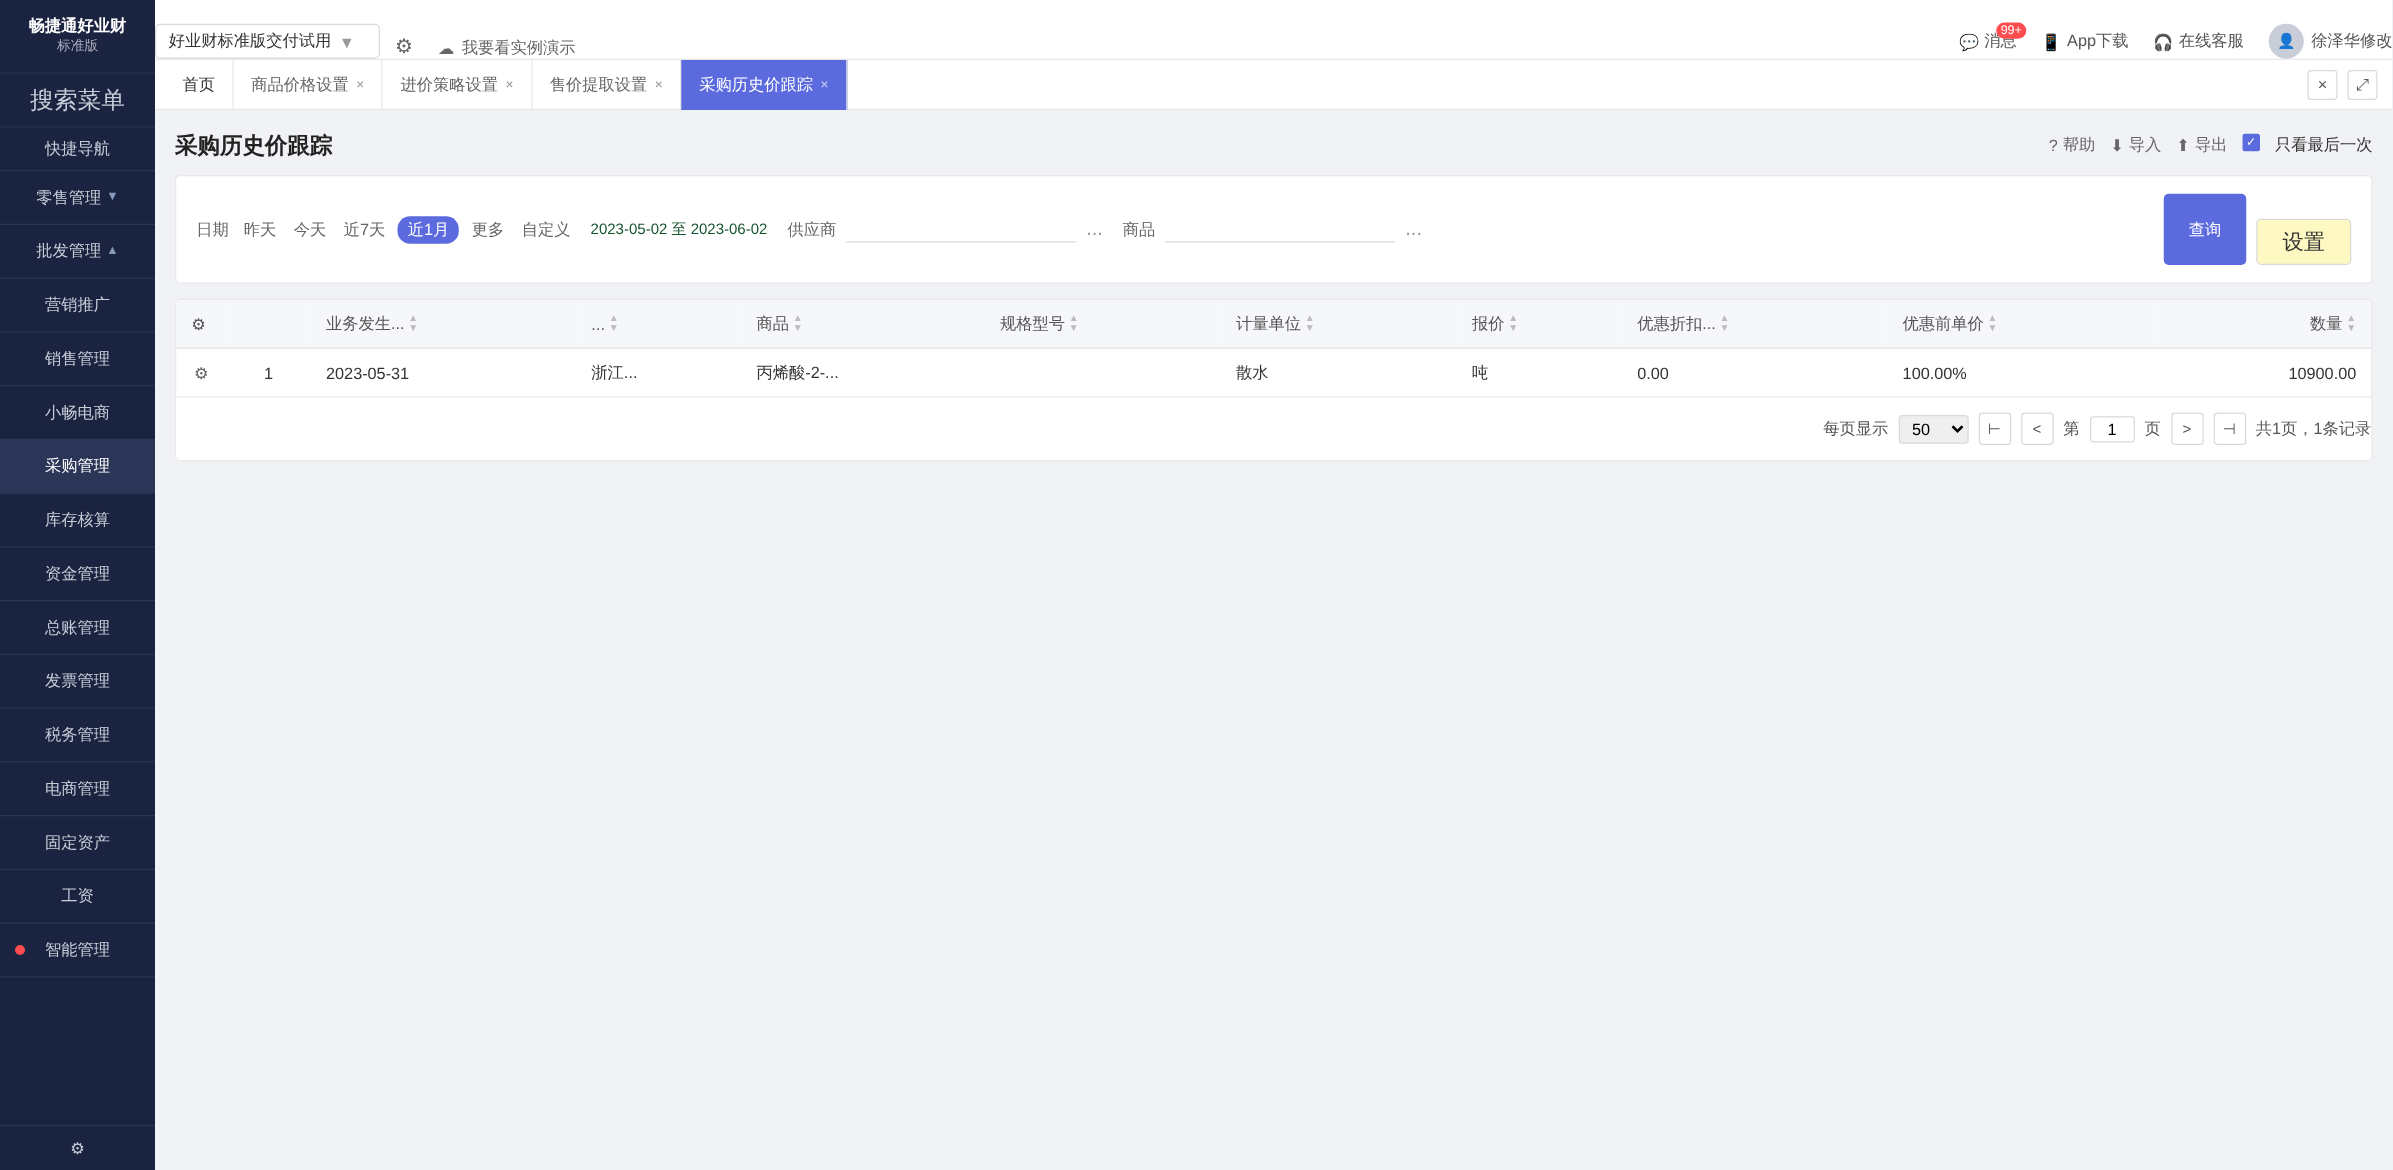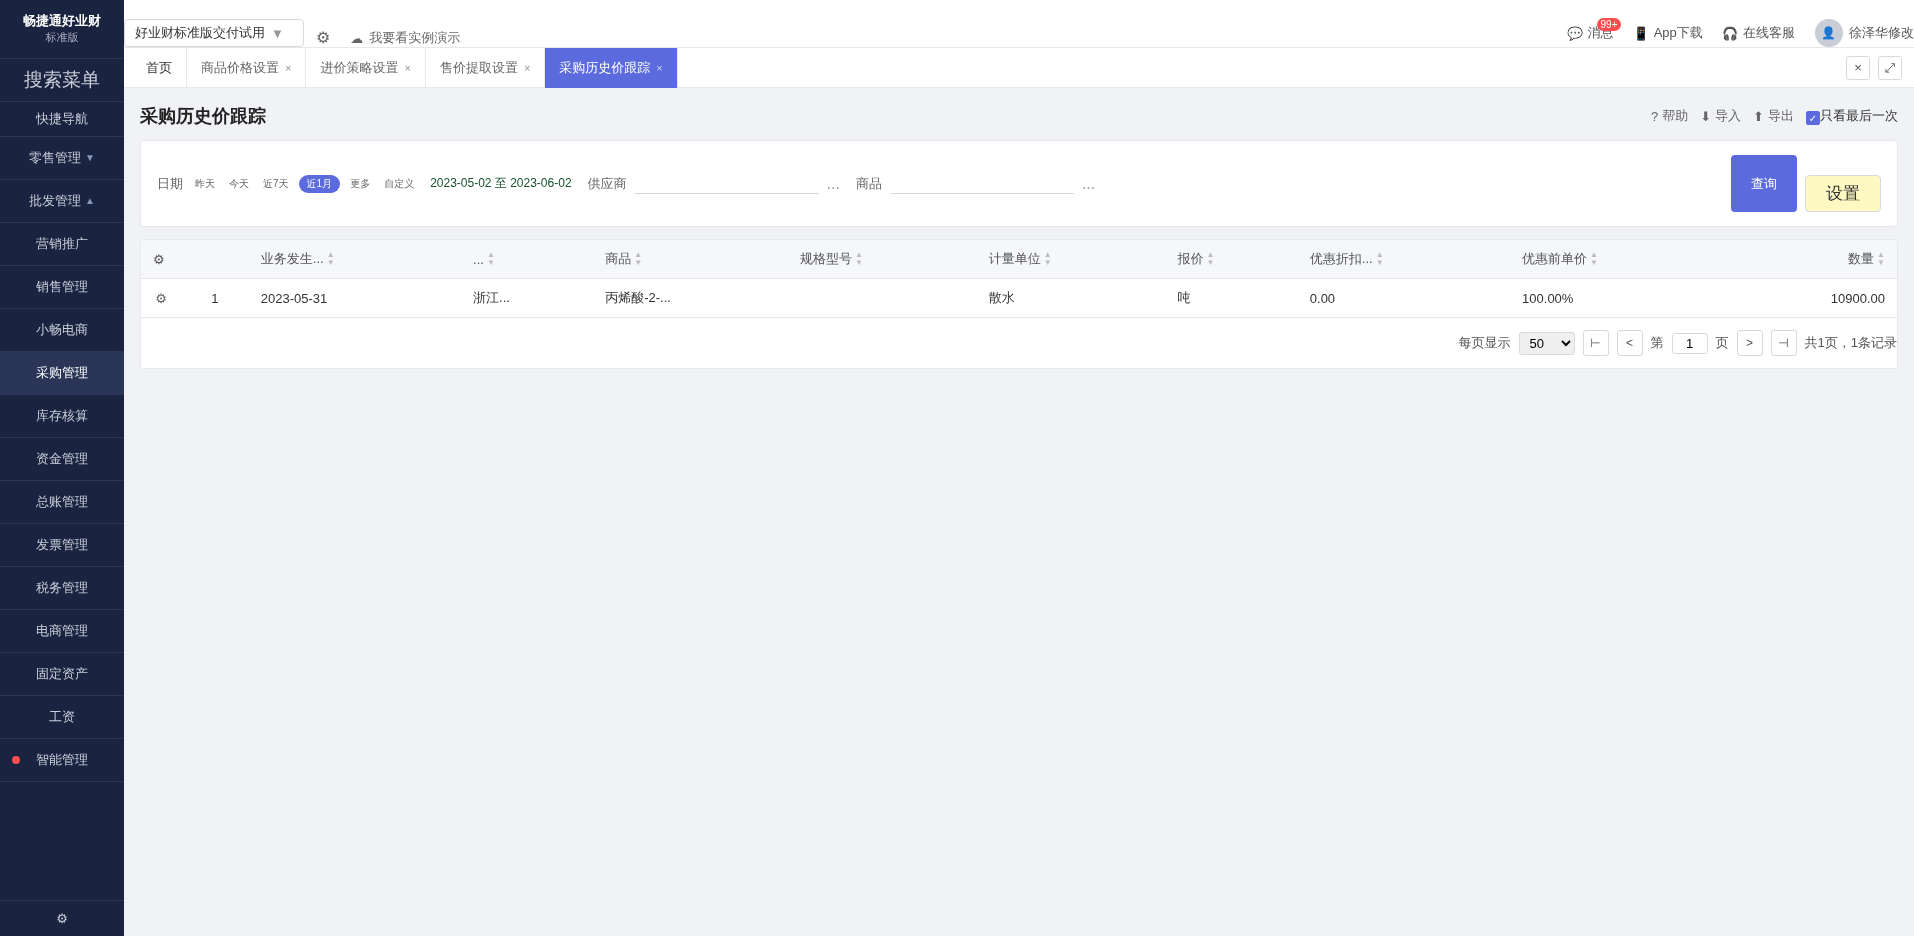--- a/index.html
+++ b/index.html
@@ -234,21 +234,21 @@
       justify-content: space-between;
       margin-bottom: 12px;
     }
     .page-title { font-size: 18px; font-weight: bold; color: #222; }
     .page-header-actions { display: flex; align-items: center; gap: 12px; }
     .page-header-action {
       display: flex; align-items: center; gap: 4px;
       color: #666; cursor: pointer; font-size: 13px;
     }
     .checkbox-label {
-      display: flex; align-items: flex-end; gap: 0;
+      display: flex; align-items: flex-start; gap: 12px;
       color: #333; cursor: pointer; font-size: 13px;
     }
     .checkbox-box {
       width: 14px; height: 14px; border: 1px solid #5b6bde;
       background: #5b6bde; border-radius: 2px;
       display: flex; align-items: center; justify-content: center;
     }
     .checkbox-box::after { content: '✓'; color: #fff; font-size: 10px; }
 
     
@@ -266,21 +266,21 @@
       flex-wrap: wrap;
     }
     .filter-item {
       display: flex;
       align-items: center;
       gap: 8px;
     }
     .filter-label { color: #666; font-size: 13px; white-space: nowrap; }
     .date-shortcuts { display: flex; gap: 6px; align-items: center; }
     .date-shortcut {
-      color: #666; font-size: 10px; cursor: pointer; padding: 2px 4px;
+      color: #666; font-size: 13px; cursor: pointer; padding: 2px 4px;
     }
     .date-shortcut.active {
       background: #5b6bde; color: #fff; border-radius: 10px; padding: 2px 8px;
     }
     .date-range-display {
       font-size: 12px; color: #14532d; margin-left: 4px;
     }
     .filter-input {
       border: none;
       border-bottom: 1px solid #d9d9d9;

